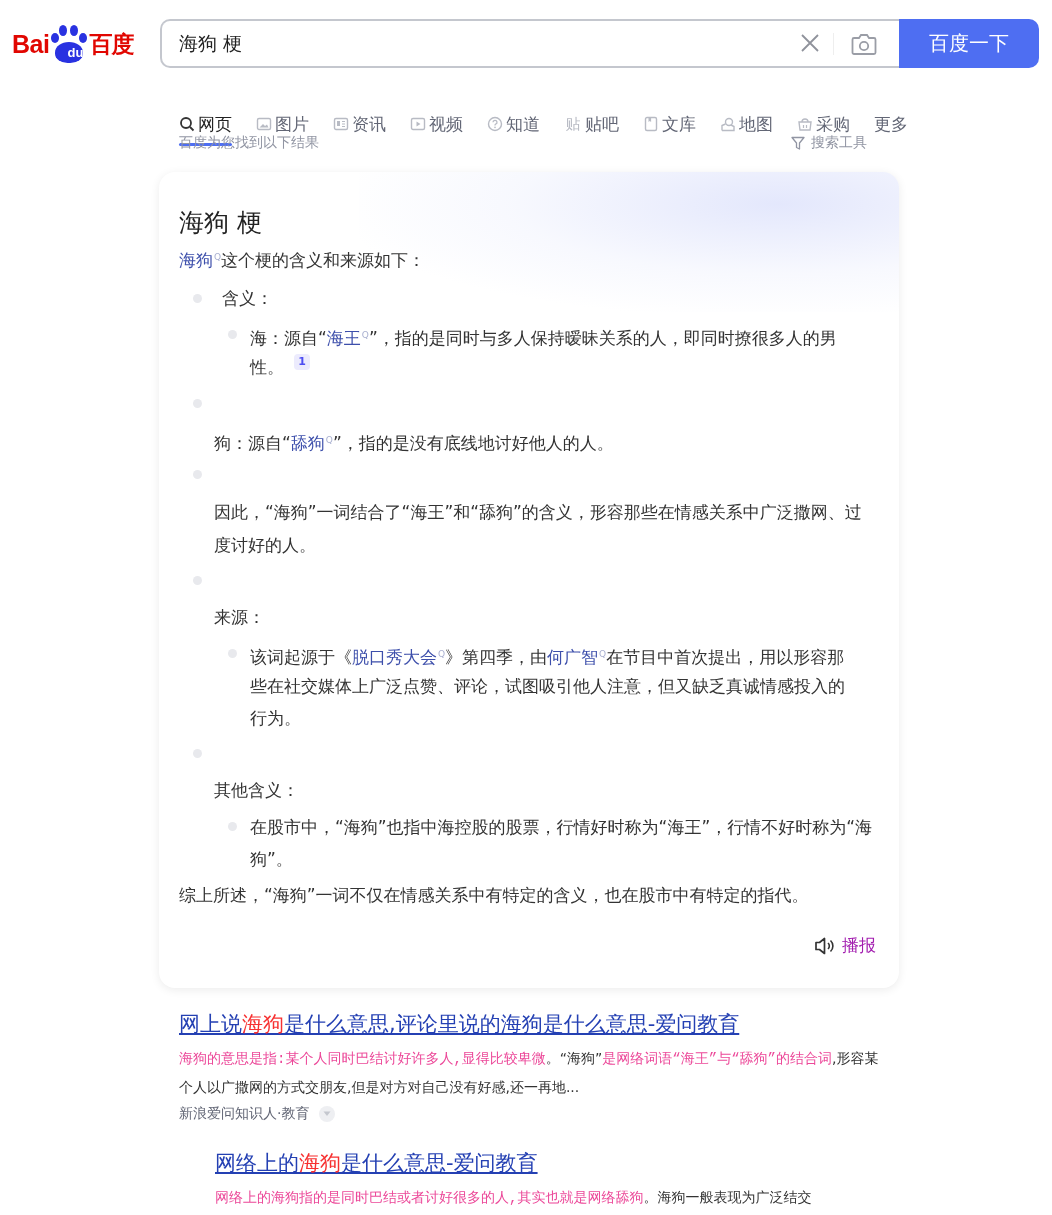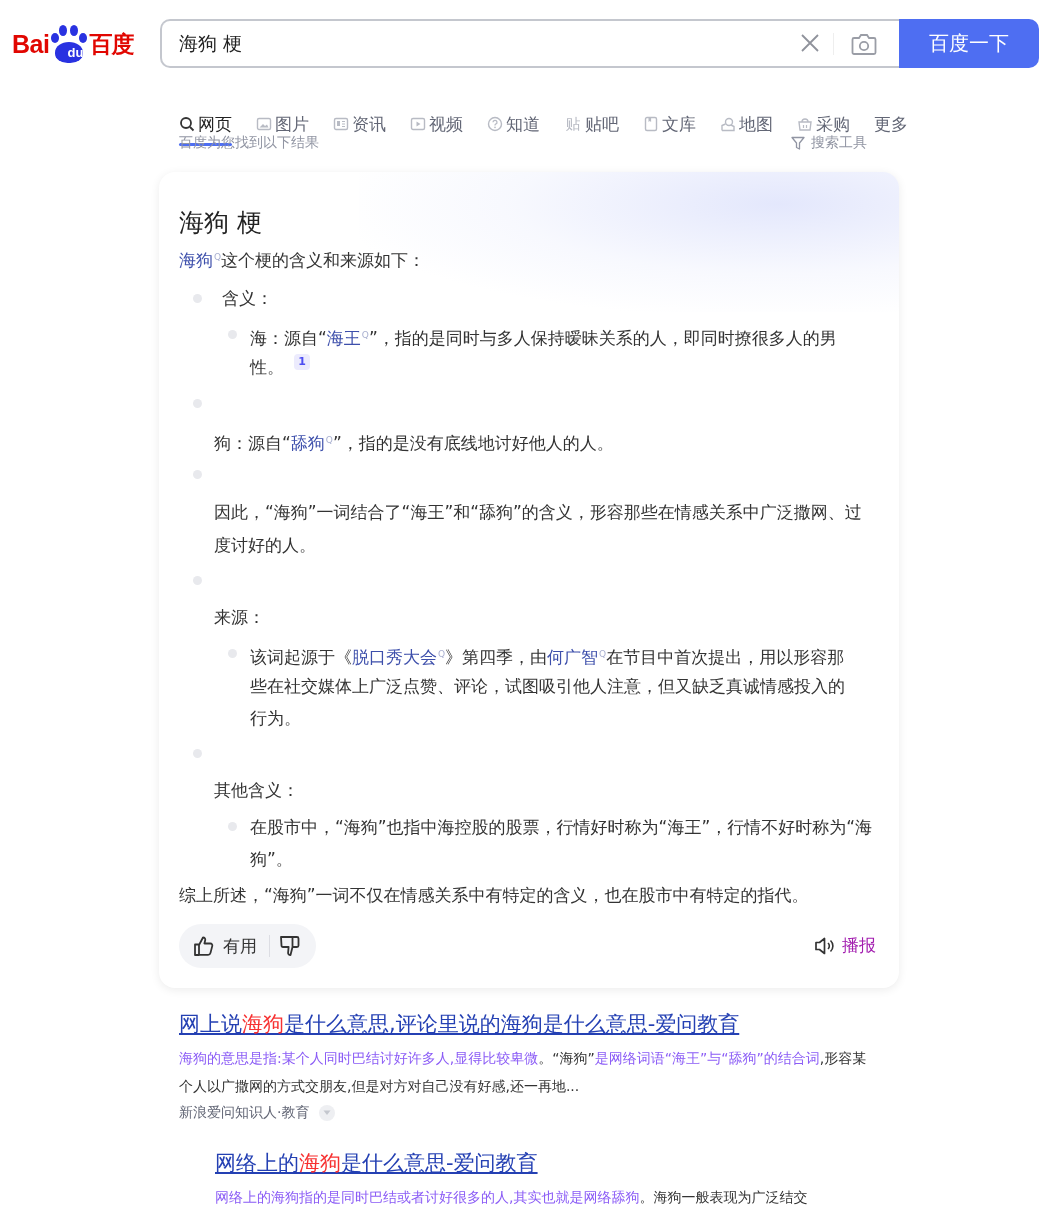--- a/index.html
+++ b/index.html
@@ -52,21 +52,21 @@
   .feedback .vsep { width: 1px; height: 22px; background: #dcdde3; margin: 0 9px 0 12px; }
   .feedback .down { cursor: pointer; display: flex; }
   .broadcast { position: absolute; left: 655px; top: 762px; display: flex; align-items: center; font-size: 17px; color: #a21caf; cursor: pointer; }
   .broadcast svg { margin-right: 6px; }
 
   
   .result { position: absolute; left: 179px; width: 700px; }
   .r-title { font-size: 21px; color: #2440b3; text-decoration: underline; cursor: pointer; white-space: nowrap; }
   .r-title em { font-style: normal; color: #f73131; }
   .r-abs { font-size: 14px; line-height: 28px; color: #333; margin-top: 6px; }
-  .r-abs .hl { color: #8b5cf6; }
+  .r-abs .hl { color: #ec4899; font-family: Liberation Mono, monospace; }
   .r-src { display: flex; align-items: center; font-size: 14px; color: #626675; margin-top: 4px; }
   .r-src .tool { width: 16px; height: 16px; border-radius: 50%; background: #eeeff2; margin-left: 10px; display: inline-flex; align-items: center; justify-content: center; cursor: pointer; }
 </style>
 </head>
 <body>
 
 <div class="logo">
   <span class="bai">Bai</span>
   <span class="paw">
     <span class="toe" style="left:1px;top:9px;width:8px;height:10px;"></span>
@@ -230,34 +230,20 @@
     <span class="bullet" style="left:14px;top:577px;"></span>
     <div class="line" style="left:35px;top:602px;">其他含义：</div>
 
     <span class="bullet" style="left:49px;top:650px;"></span>
     <div class="line" style="left:71px;top:639px;text-align:center;">在股市中，“海狗”也指中海控股的股票，行情好时称为“海王”，行情不好时称为“海</div>
     <div class="line" style="left:71px;top:671px;">狗”。</div>
 
     <div class="line" style="left:0;top:707px;">综上所述，“海狗”一词不仅在情感关系中有特定的含义，也在股市中有特定的指代。</div>
   </div>
 
-  <div class="feedback">
-    <span class="up">
-      <svg width="22" height="22" viewBox="0 0 22 22">
-          <path d="M2 9.5 h4 v10.5 h-4z M6 10 l4 -7.5 c1.6 0 2.6 1.2 2.2 2.8 l-0.8 3.2 h6 c1.3 0 2.2 1.2 1.9 2.4 l-1.8 7 c-0.3 1.1 -1.2 1.9 -2.4 1.9 h-9.1" stroke="#333" stroke-width="1.8" fill="none" stroke-linejoin="round"></path>
-        </svg>
-      <span>有用</span>
-    </span>
-    <span class="vsep"></span>
-    <span class="down">
-      <svg width="22" height="22" viewBox="0 0 22 22">
-          <path d="M2 2 h16 c1 0 1.5 0.6 1.5 1.5 v7 c0 0.9 -0.6 1.5 -1.5 1.5 h-4.5 l-2 8 c-1.6 0 -2.6 -1 -2.4 -2.4 l0.5 -5.6 h-5.6 c-1 0 -1.5 -0.6 -1.5 -1.5z M13.5 2 v10" stroke="#333" stroke-width="1.8" fill="none" stroke-linejoin="round"></path>
-        </svg>
-    </span>
-  </div>
   <div class="broadcast">
     <svg width="22" height="20" viewBox="0 0 22 20">
         <path d="M2 6.5 h3.5 l5 -4 v15 l-5 -4 h-3.5z" stroke="#333" stroke-width="1.7" fill="none" stroke-linejoin="round"></path>
         <path d="M14 7 a4 4 0 0 1 0 6 M16.5 4.5 a7.5 7.5 0 0 1 0 11" stroke="#333" stroke-width="1.6" fill="none"></path>
       </svg>
     <span>播报</span>
   </div>
 </div>
 
 <div class="result" style="top:1010px;">

